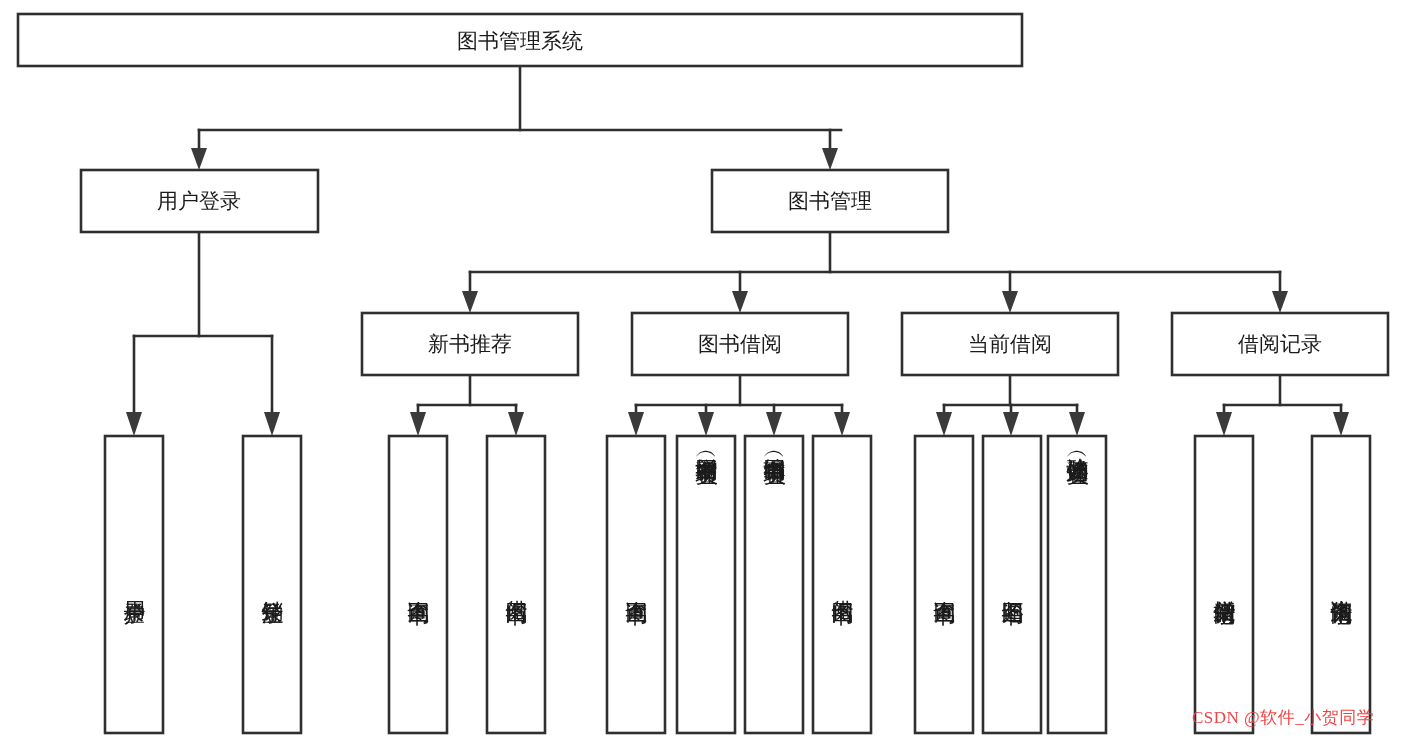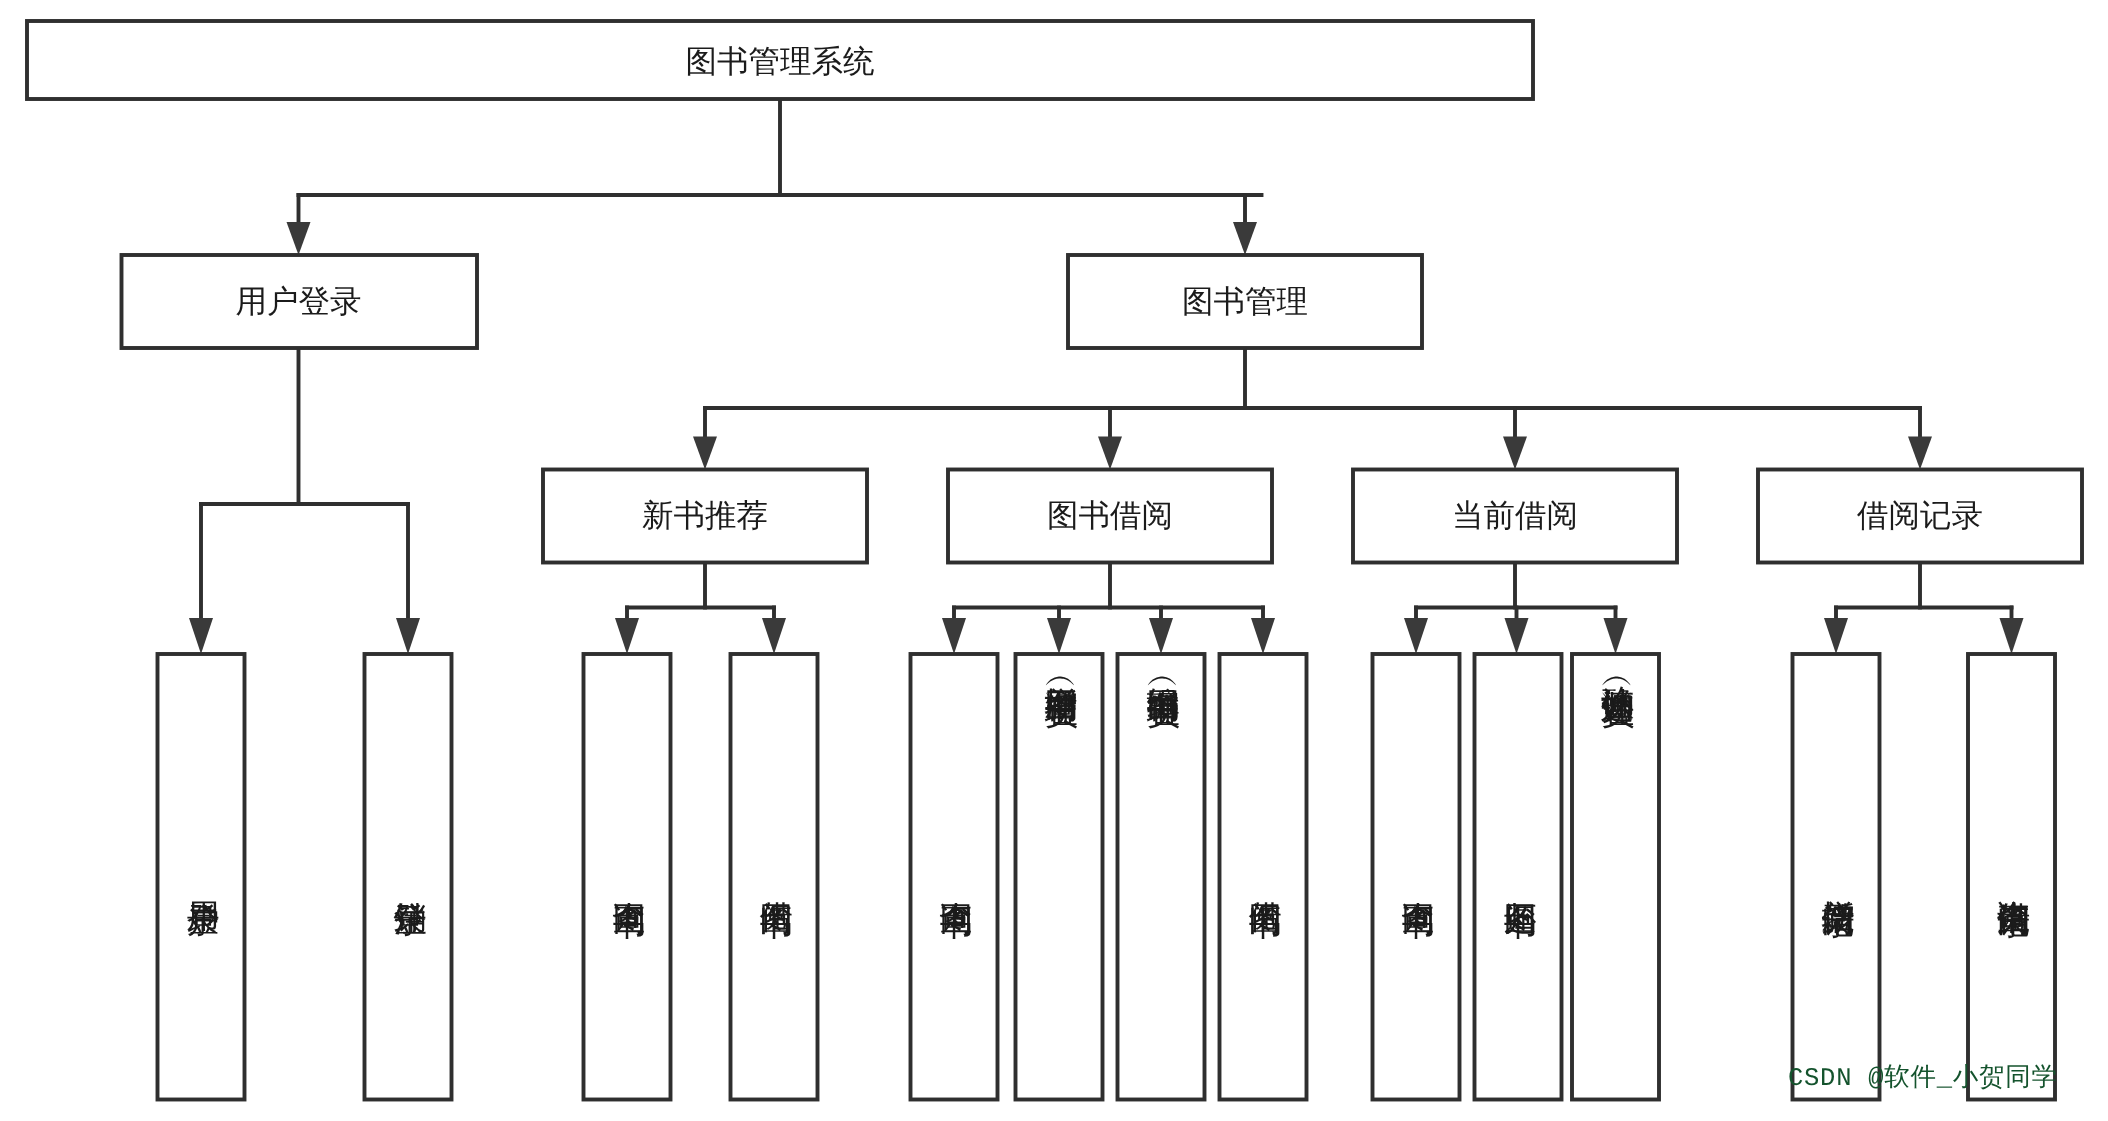--- a/index.html
+++ b/index.html
@@ -62,23 +62,23 @@
     font-family: "DejaVu Sans", "Liberation Sans", sans-serif;
     font-size: 22px;
     line-height: 1.04;
     letter-spacing: 1px;
     color: #1b1b1b;
     white-space: nowrap;
     text-align: center;
   }
   .watermark {
     position: absolute;
-    font-family: Liberation Mono, monospace;
+    font-family: Liberation Serif, serif;
     font-size: 17px;
-    color: #14532d;
+    color: #ef4444;
     letter-spacing: 0.5px;
     white-space: nowrap;
   }
 </style>
 </head>
 <body>
 
 <div id="diagram-root">
 
   <svg class="canvas" viewBox="0 0 1405 747" xmlns="http://www.w3.org/2000/svg">

